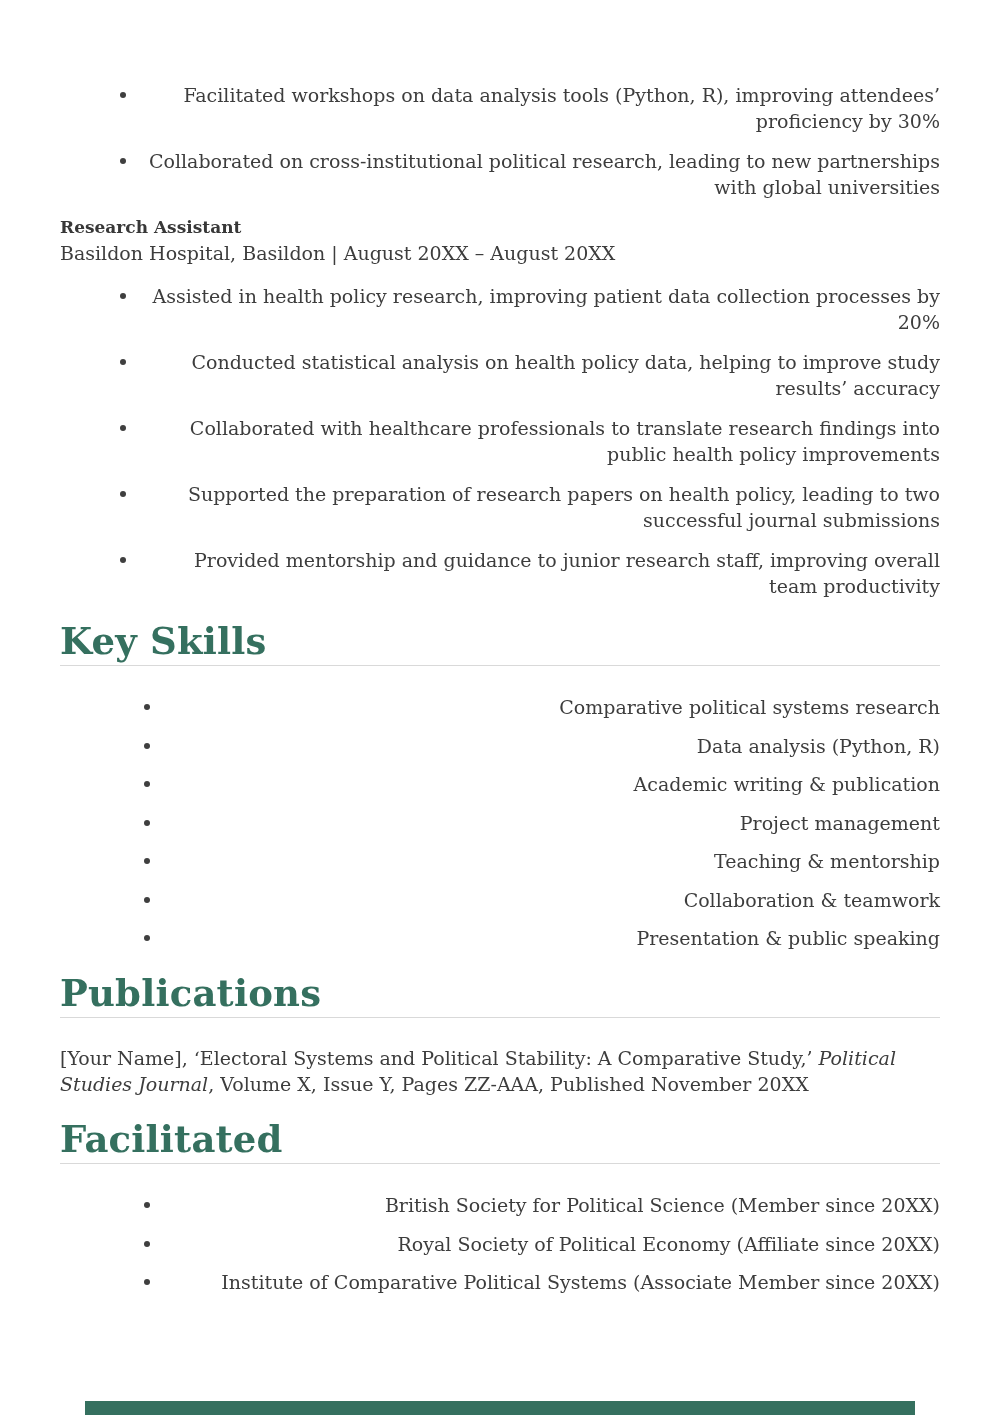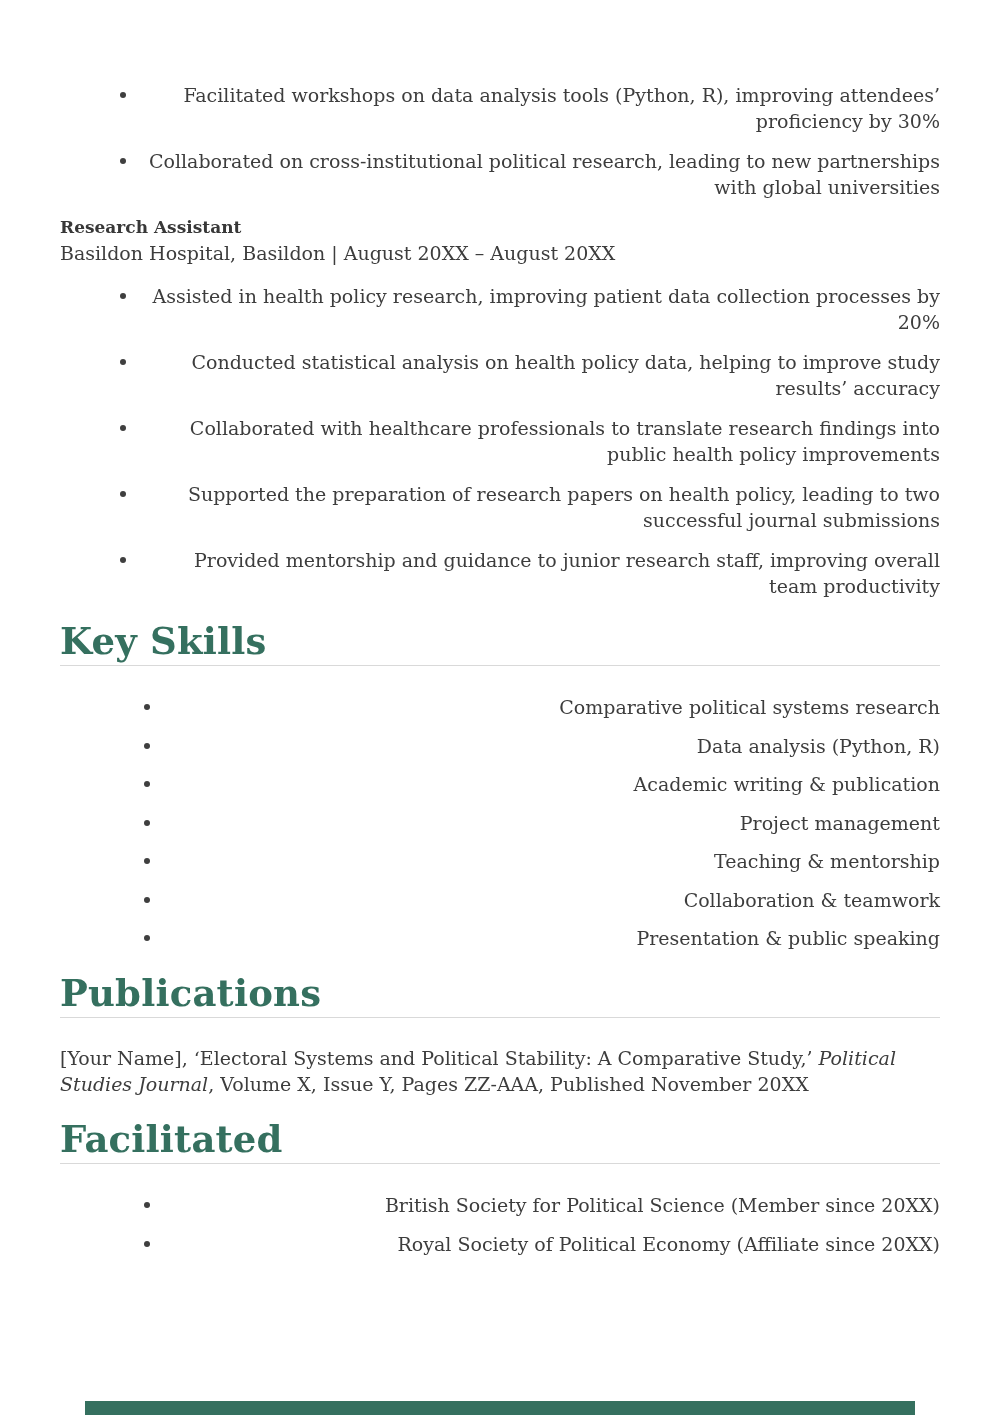--- a/index.html
+++ b/index.html
@@ -133,20 +133,21 @@
       <p class="citation"><span>[Your Name], ‘Electoral Systems and Political Stability: A Comparative Study,’ </span><em>Political Studies Journal</em><span>, Volume X, Issue Y, Pages ZZ-AAA, Published November 20XX</span></p>
     </div>
 
     <div class="section">
       <h2 class="section-heading accent-text" style="color: rgb(53, 112, 95);">Facilitated</h2>
       <hr class="section-divider" style="border-top-color: rgb(217, 217, 217);">
       <div class="section-body">
         <ul class="bullets tight">
             <li>British Society for Political Science (Member since 20XX)</li>
             <li>Royal Society of Political Economy (Affiliate since 20XX)</li>
+            <li>Institute of Comparative Political Systems (Associate Member since 20XX)</li>
           </ul>
       </div>
     </div>
 
   </div>
 
   <div class="footer-bar" style="background: rgb(53, 112, 95);"></div>
 </div>
 
 </body></html>

